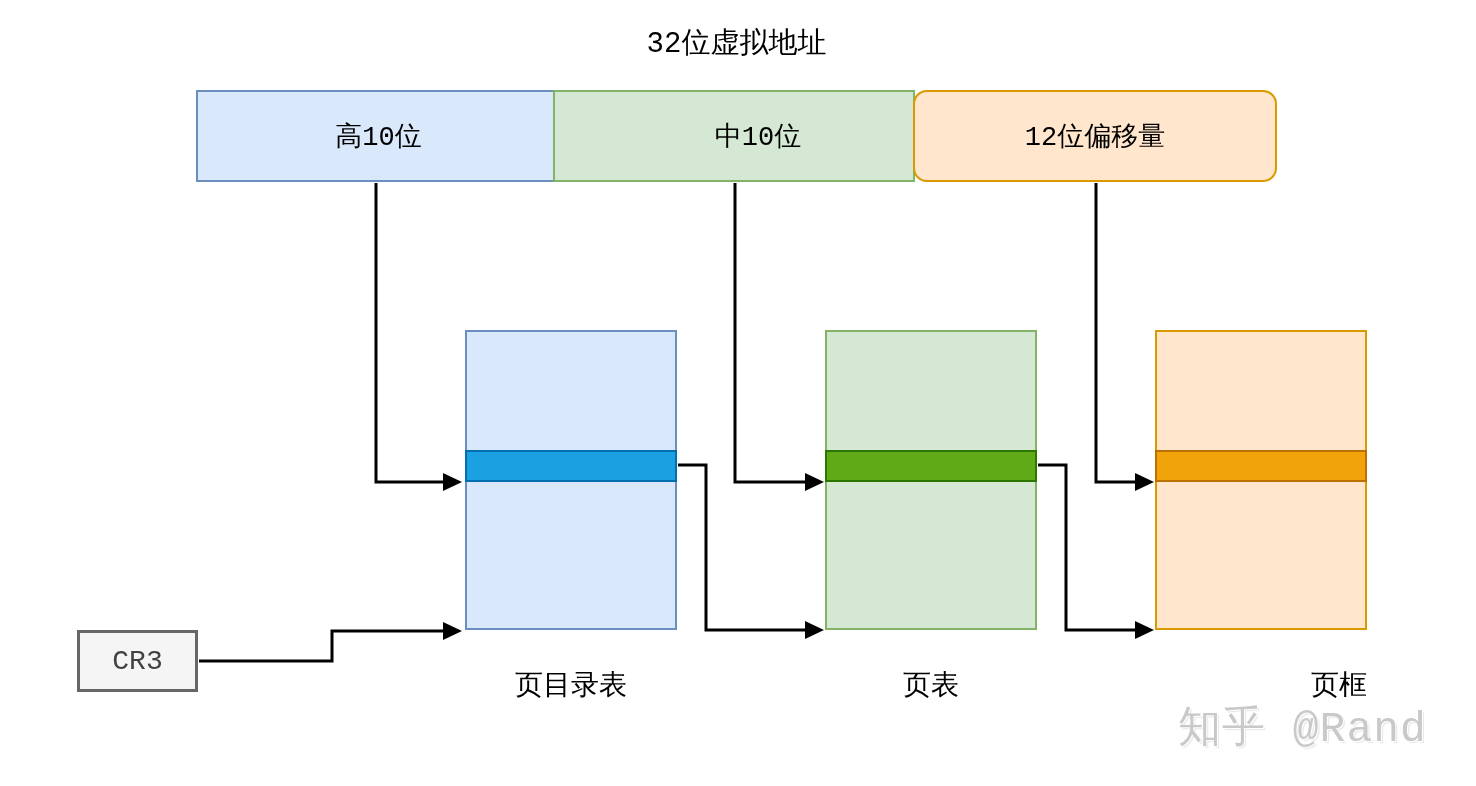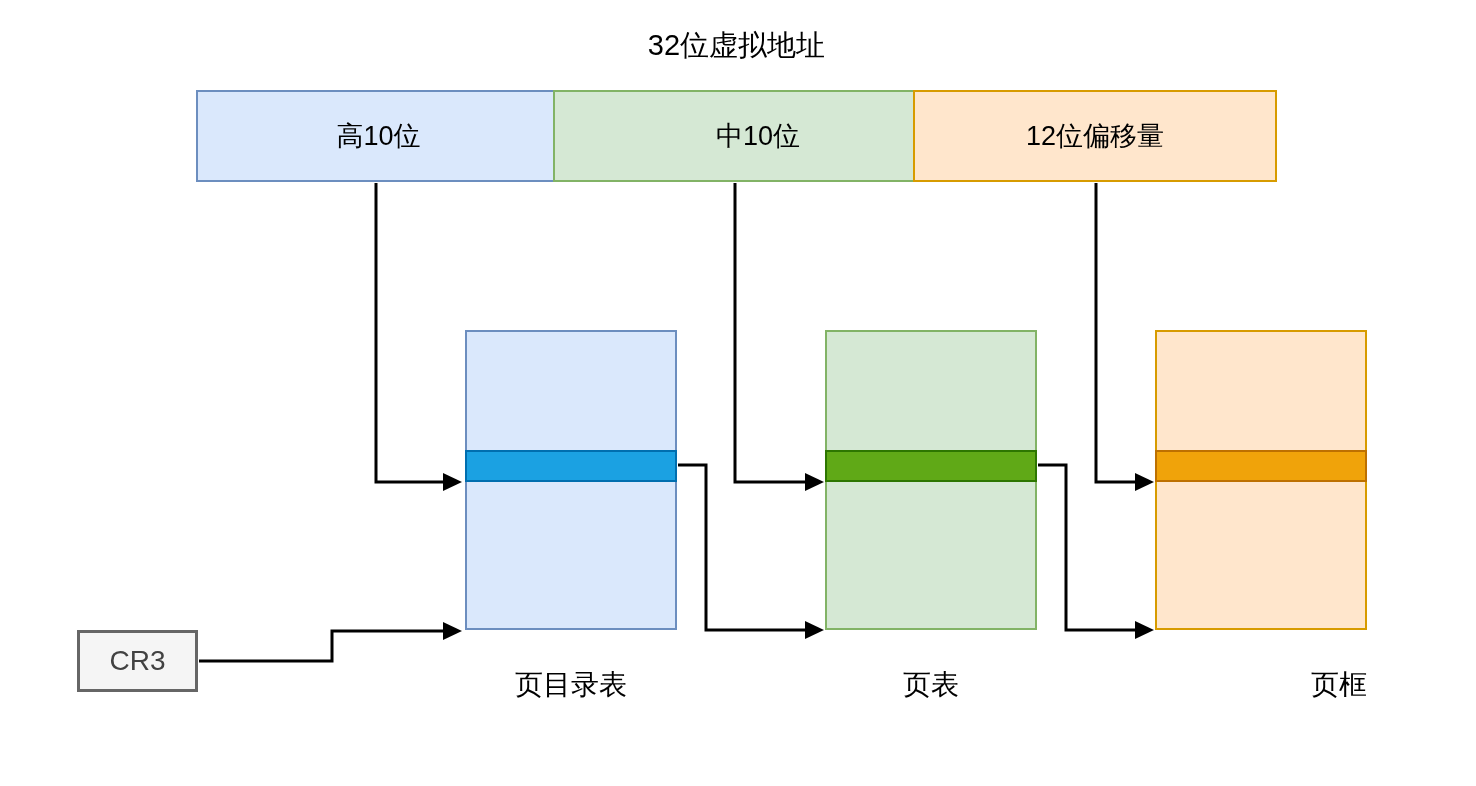--- a/index.html
+++ b/index.html
@@ -1,17 +1,17 @@
 <!DOCTYPE html>
 <html><head>
 <meta charset="utf-8">
 <style>
   html,body{margin:0;padding:0;background:#ffffff;}
   body{font-family:"Liberation Sans","DejaVu Sans",sans-serif;}
-  .canvas{position:relative;width:1465px;height:786px;background:#ffffff;overflow:hidden;}
+  .canvas{position:relative;width:1465px;height:786px;background:#ffffff;overflow:hidden;font-family:Liberation Mono, monospace;}
 
   .diagram-title{
     position:absolute;left:196px;top:26px;width:1081px;height:38px;
     text-align:center;font-size:29px;color:#000;line-height:38px;
   }
 
   .address-bar{position:absolute;left:196px;top:90px;width:1081px;height:92px;display:flex;}
   .segment{
     box-sizing:border-box;border:2px solid #999;
     display:flex;align-items:center;justify-content:center;
@@ -65,21 +65,21 @@
 
   <div class="diagram-title">32位虚拟地址</div>
 
   <div class="address-bar">
     <div class="segment seg-0" style="background-color: rgb(218, 232, 252); border-color: rgb(108, 142, 191);">
       <span>高10位</span>
     </div>
     <div class="segment seg-1" style="background-color: rgb(213, 232, 212); border-color: rgb(130, 179, 102); padding-left: 48px;">
       <span>中10位</span>
     </div>
-    <div class="segment seg-2" style="background-color: rgb(255, 230, 204); border-color: rgb(215, 155, 0);">
+    <div class="segment seg-2" style="background-color: rgb(255, 230, 204); border-color: rgb(215, 155, 0); border-radius: 14px;">
       <span>12位偏移量</span>
     </div>
   </div>
 
   <div class="table-box table-blue" style="background-color: rgb(218, 232, 252); border-color: rgb(108, 142, 191);">
     <div class="highlight-row" style="background-color: rgb(27, 161, 226); border-color: rgb(0, 110, 175);"></div>
   </div>
 
   <div class="table-box table-green" style="background-color: rgb(213, 232, 212); border-color: rgb(130, 179, 102);">
     <div class="highlight-row" style="background-color: rgb(96, 169, 23); border-color: rgb(45, 118, 0);"></div>
@@ -111,14 +111,15 @@
     <path d="M678,465 H706 V630 H806" stroke="#000000"></path>
     <polygon points="824,630 805,621 805,639" fill="#000000"></polygon>
 
     <path d="M1038,465 H1066 V630 H1136" stroke="#000000"></path>
     <polygon points="1154,630 1135,621 1135,639" fill="#000000"></polygon>
 
     <path d="M199,661 H332 V631 H444" stroke="#000000"></path>
     <polygon points="462,631 443,622 443,640" fill="#000000"></polygon>
   </svg>
 
+  <div class="watermark">知乎 @Rand</div>
 
 </div>
 
 </body></html>

